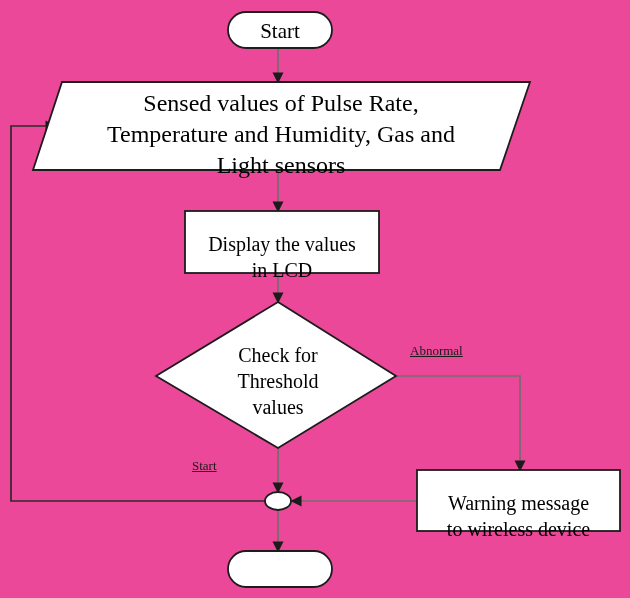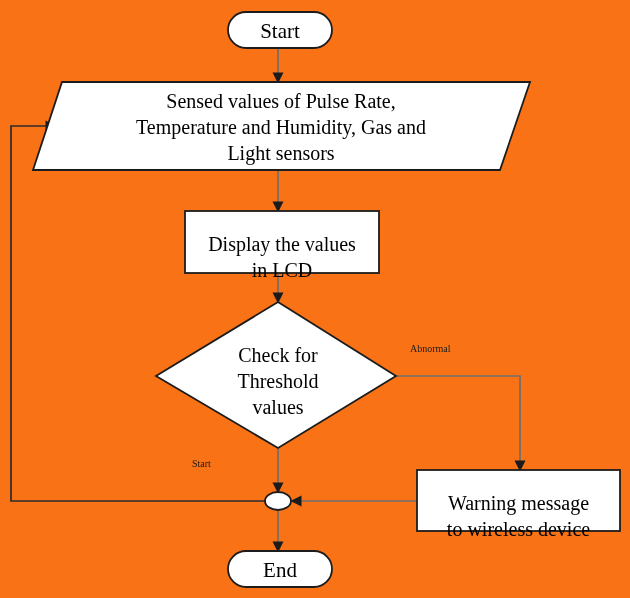--- a/index.html
+++ b/index.html
@@ -4,21 +4,21 @@
 <style>
   html, body {
     margin: 0;
     padding: 0;
     background: #ffffff;
   }
   #canvas {
     position: relative;
     width: 630px;
     height: 598px;
-    background: #f97316;
+    background: #ec4899;
     font-family: "Liberation Serif", "DejaVu Serif", serif;
     overflow: hidden;
   }
   #flow-svg {
     position: absolute;
     left: 0;
     top: 0;
     width: 630px;
     height: 598px;
   }
@@ -31,30 +31,31 @@
     pointer-events: none;
   }
   .terminator-text {
     font-size: 21px;
   }
   .process-text {
     font-size: 20px;
     margin-top: 12px;
   }
   .io-text {
-    font-size: 20px;
+    font-size: 24px;
   }
   .decision-text {
     font-size: 20px;
   }
   .edge-label {
     position: absolute;
-    font-size: 10px;
+    font-size: 13px;
     color: #1a1a1a;
     white-space: nowrap;
+    text-decoration: underline;
   }
   .shape-stroke {
     fill: #ffffff;
     stroke: #1c1c1c;
     stroke-width: 1.8;
   }
   .conn {
     fill: none;
     stroke: #6f6f6f;
     stroke-width: 1.7;
@@ -120,19 +121,18 @@
   <div class="node-text process-text" style="left:185px; top:219px; width:194px;">Display the values
 in LCD</div>
 
   <div class="node-text decision-text" style="left:188px; top:342px; width:180px;">Check for
 Threshold
 values</div>
 
   <div class="node-text process-text" style="left:417px; top:478px; width:203px;">Warning message
 to wireless device</div>
 
-  <div class="node-text terminator-text" style="left:228px; top:557px; width:104px;">End</div>
 
   <div class="edge-label" style="left:410px; top:343px;">Abnormal</div>
 
   <div class="edge-label" style="left:192px; top:458px;">Start</div>
 
 </div>
 
 </body></html>

